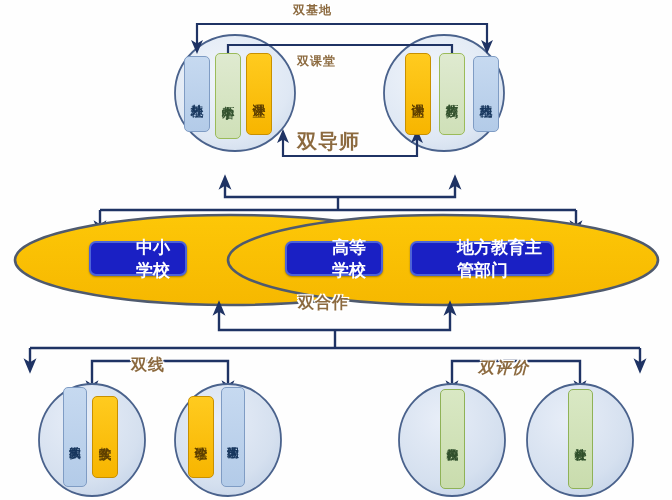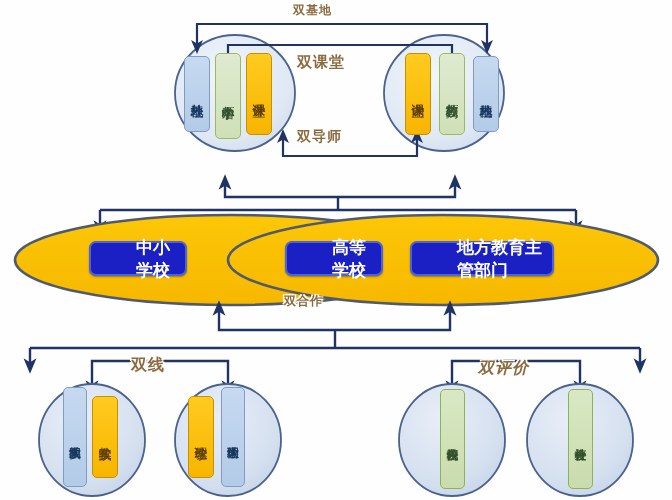--- a/index.html
+++ b/index.html
@@ -230,23 +230,23 @@
   <div class="node-box box-green2" style="left:440px; top:389px; width:25px; height:100px;">
     <span class="vtext" style="font-size:12px;">校内自我评价</span>
   </div>
 
   <div class="node-box box-green2" style="left:568px; top:389px; width:25px; height:100px;">
     <span class="vtext" style="font-size:12px;">校外社会评价</span>
   </div>
 
   <div class="conn-label" style="left:293px; top:2px; font-size:12px;">双基地</div>
 
-  <div class="conn-label" style="left:297px; top:53px; font-size:15px;">双课堂</div>
-
-  <div class="conn-label" style="left:297px; top:128px; font-size:14px;">双导师</div>
-
-  <div class="conn-label" style="left:284px; top:293px; font-size:12px;">双合作</div>
+  <div class="conn-label" style="left:297px; top:53px; font-size:12px;">双课堂</div>
+
+  <div class="conn-label" style="left:297px; top:128px; font-size:20px;">双导师</div>
+
+  <div class="conn-label" style="left:298px; top:293px; font-size:16px;">双合作</div>
 
   <div class="conn-label" style="left:131px; top:355px; font-size:16px;">双线</div>
 
   <div class="conn-label" style="left:478px; top:358px; font-size:16px;font-style:italic;">双评价</div>
 
 </div>
 
 </body></html>

